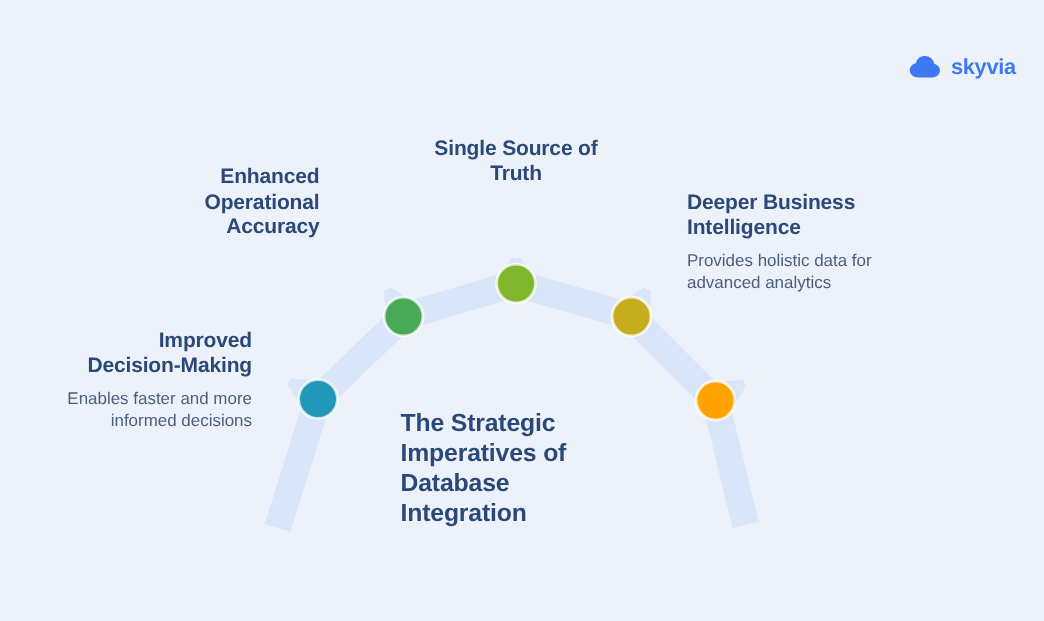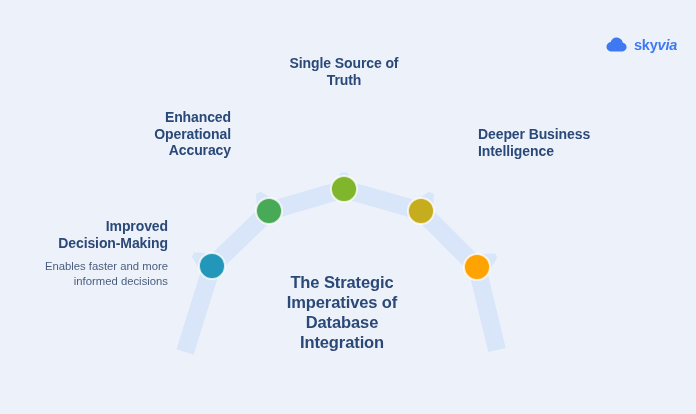--- a/index.html
+++ b/index.html
@@ -22,42 +22,42 @@
   .node-heading{
     font-size:14px;font-weight:bold;color:var(--heading);
     line-height:16.5px;white-space:pre-line;margin:0 0 8px 0;
     letter-spacing:-0.1px;
   }
   .node-desc{
     font-size:11.3px;color:var(--subtext);
     line-height:14.5px;white-space:pre-line;margin:0;
   }
   .align-right{text-align:right;}
-  .align-center{text-align:center;}
+  .align-center{text-align:center;margin-top:35px;}
   .align-left{text-align:left;}
   #block-improved{right:528px;top:218px;}
-  #block-enhanced{right:465px;top:109px;}
+  #block-enhanced{right:483px;top:109px;}
   #block-single{left:282px;top:55px;width:124px;}
-  #block-deeper{left:478px;top:126px;}
+  #block-deeper{left:458px;top:126px;}
   #block-support{left:525px;top:208px;}
   #main-title{
     position:absolute;left:267px;top:272px;width:150px;
-    text-align:center;font-size:16.5px;font-weight:bold;
+    text-align:left;font-size:16.5px;font-weight:bold;
     color:var(--heading);line-height:20px;white-space:pre-line;
     letter-spacing:-0.1px;
   }
   #logo{
     position:absolute;left:605px;top:37px;
     display:flex;align-items:center;gap:5px;
     color:var(--logo);
   }
   #logo-text{
     font-size:14.5px;font-weight:bold;letter-spacing:-0.2px;
   }
-  #logo-text .via{font-style:italic;}
+  #logo-text .via{}
 </style>
 </head>
 <body>
 
 <div id="canvas">
 
   <svg id="arc-svg" width="696" height="414" viewBox="0 0 696 414">
 
     <polyline points="185,352 212,266 269,211 344,189 421,211 477,267 497,350" fill="none" stroke-width="18" stroke-linejoin="miter" stroke-miterlimit="10" stroke-linecap="butt" stroke="#d9e5f8"></polyline>
 
@@ -94,20 +94,22 @@
   </div>
 
   <div id="block-single" class="node-block align-center">
     <h3 class="node-heading">Single Source of
 Truth</h3>
   </div>
 
   <div id="block-deeper" class="node-block align-left">
     <h3 class="node-heading">Deeper Business
 Intelligence</h3>
+    <p class="node-desc">Provides holistic data for
+advanced analytics</p>
   </div>
 
   <div id="block-support" class="node-block align-left">
   </div>
 
   <div id="main-title">The Strategic
 Imperatives of
 Database
 Integration</div>
 

